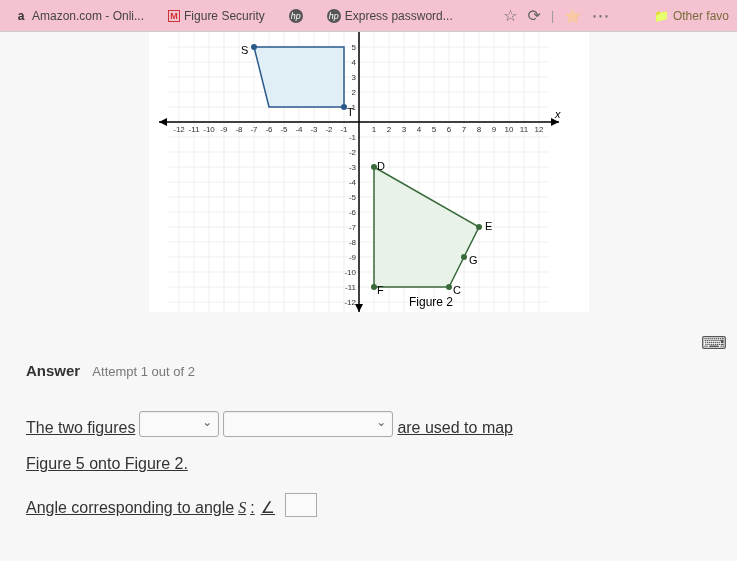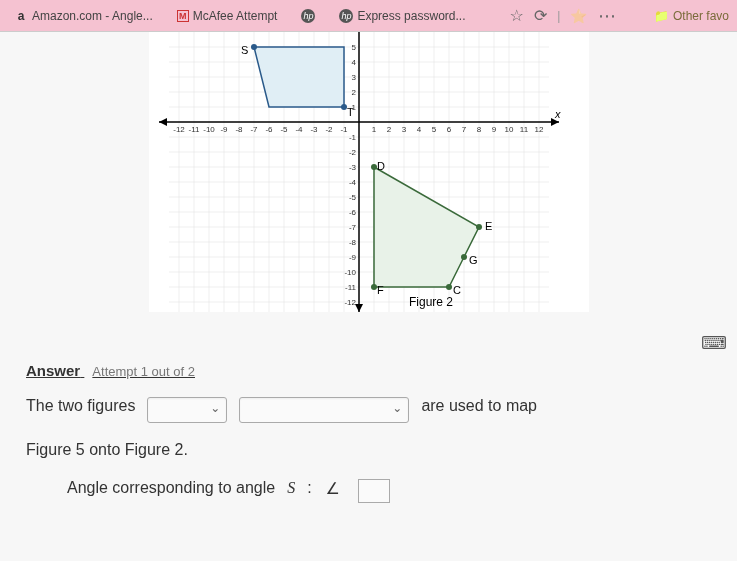--- a/index.html
+++ b/index.html
@@ -81,33 +81,33 @@
       position: absolute;
       right: 10px;
       top: -10px;
       font-size: 18px;
       color: #555;
       cursor: pointer;
     }
     .answer-header {
       font-size: 15px;
       color: #333;
-      margin-bottom: 18px;
-      text-decoration: underline;
+      margin-bottom: 32px;
     }
     .answer-label { font-weight: bold; }
     .attempt { color: #777; margin-left: 8px; font-size: 13px;}
     .answer-line {
       font-size: 16px;
       color: #333;
       margin-bottom: 18px;
       display: flex;
-      align-items: flex-start;
+      align-items: flex-end;
       flex-wrap: wrap;
-      gap: 12px;
+      gap: 4px;
+      text-decoration: underline;
     }
     .dropdown {
       border: 1px solid #aaa;
       background: #fafafa;
       border-radius: 3px;
       padding: 3px 22px 3px 10px;
       font-size: 14px;
       min-width: 80px;
       height: 26px;
       position: relative;
@@ -141,25 +141,25 @@
       gap: 4px;
     }
     .folder-icon::before { content: "📁"; font-size: 12px; filter: sepia(1) saturate(3) hue-rotate(10deg);}
   </style>
 </head>
 <body>
 
 <div class="bookmarks-bar">
   <div class="bookmark-item">
     <span class="bookmark-icon" style="font-weight:bold;color:#333">a</span>
-    <span>Amazon.com - Angle...</span>
+    <span>Amazon.com - Onli...</span>
   </div>
   <div class="bookmark-item">
     <span class="bookmark-icon" style="border:1px solid #c33;color:#c33;font-size:9px;font-weight:bold;width:12px;height:12px;">M</span>
-    <span>McAfee Attempt</span>
+    <span>Figure Security</span>
   </div>
   <div class="bookmark-item">
     <span class="bookmark-icon" style="background:#555;color:#fff;border-radius:50%;width:14px;height:14px;font-size:9px;font-style:italic;">hp</span>
   </div>
   <div class="bookmark-item">
     <span class="bookmark-icon" style="background:#555;color:#fff;border-radius:50%;width:14px;height:14px;font-size:9px;font-style:italic;">hp</span>
     <span>Express password...</span>
   </div>
   <div class="toolbar-icons">
     <span class="star-icon"></span>
@@ -307,21 +307,21 @@
     </div>
     <div class="answer-line">
       <span>The two figures</span>
       <span class="dropdown"></span>
       <span class="dropdown wide"></span>
       <span>are used to map</span>
     </div>
     <div class="answer-line">
       <span>Figure 5 onto Figure 2.</span>
     </div>
-    <div class="answer-line" style="margin-top:20px;margin-left:41px;">
+    <div class="answer-line" style="margin-top:20px;">
       <span>Angle corresponding to angle</span>
       <span style="font-style:italic;font-family:serif;">S</span>
       <span>:</span>
       <span class="angle-symbol">∠</span>
       <span class="angle-input"></span>
     </div>
   </div>
 </div>
 
 </body></html>

